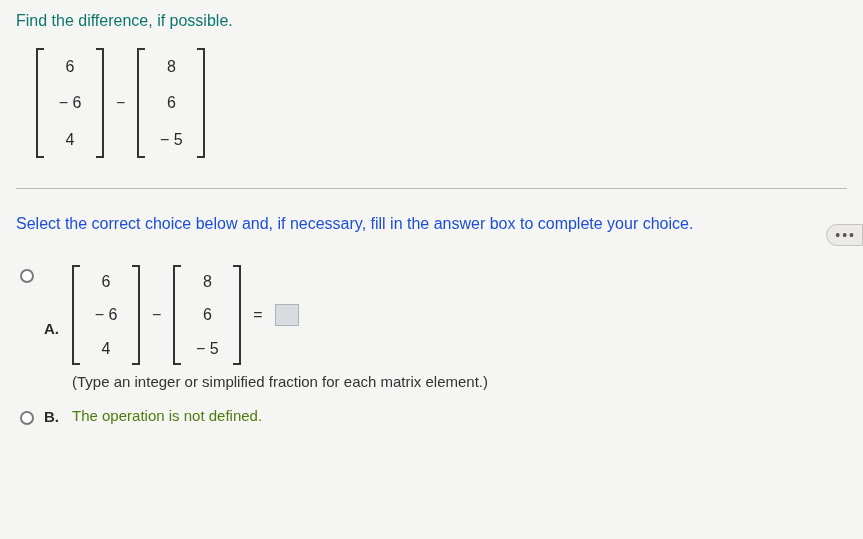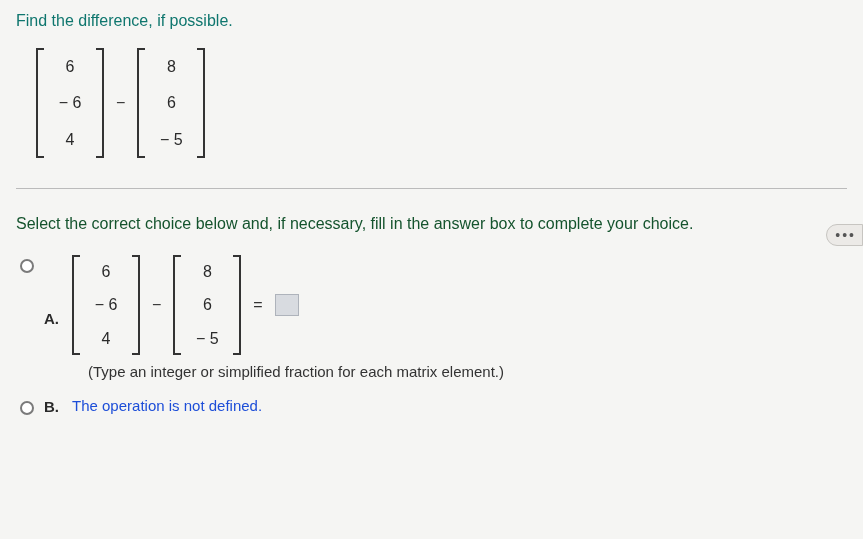--- a/index.html
+++ b/index.html
@@ -69,22 +69,22 @@
       background: #eceae7;
       border: 1px solid #c7c5c1;
       border-radius: 14px 0 0 14px;
       padding: 2px 6px 2px 8px;
       font-size: 14px;
       color: #555;
       letter-spacing: 2px;
     }
     .select-text {
       font-size: 16px;
-      color: #14532d;
-      margin-bottom: 22px;
+      color: #1d4ed8;
+      margin-bottom: 32px;
     }
     .choice {
       display: flex;
       align-items: flex-start;
       gap: 10px;
       margin-bottom: 14px;
       margin-left: 4px;
     }
     .radio {
       width: 14px;
@@ -109,29 +109,29 @@
       width: 24px;
       height: 22px;
       background: #d8dbe0;
       border: 1px solid #aeb3bb;
       display: inline-block;
     }
     .hint {
       font-size: 15px;
       color: #333;
       margin-top: 8px;
-      margin-left: 16px;
+      margin-left: 0;
     }
     .choice-b {
       align-items: center;
       margin-top: 16px;
     }
     .choice-b-text {
       font-size: 15px;
-      color: #1d4ed8;
+      color: #4d7c0f;
     }
   </style>
 </head>
 <body>
 
 <div class="question-text">Find the difference, if possible.</div>
 
 <div class="matrix-expr">
   <div class="matrix">
     <div class="bracket-left"></div>

